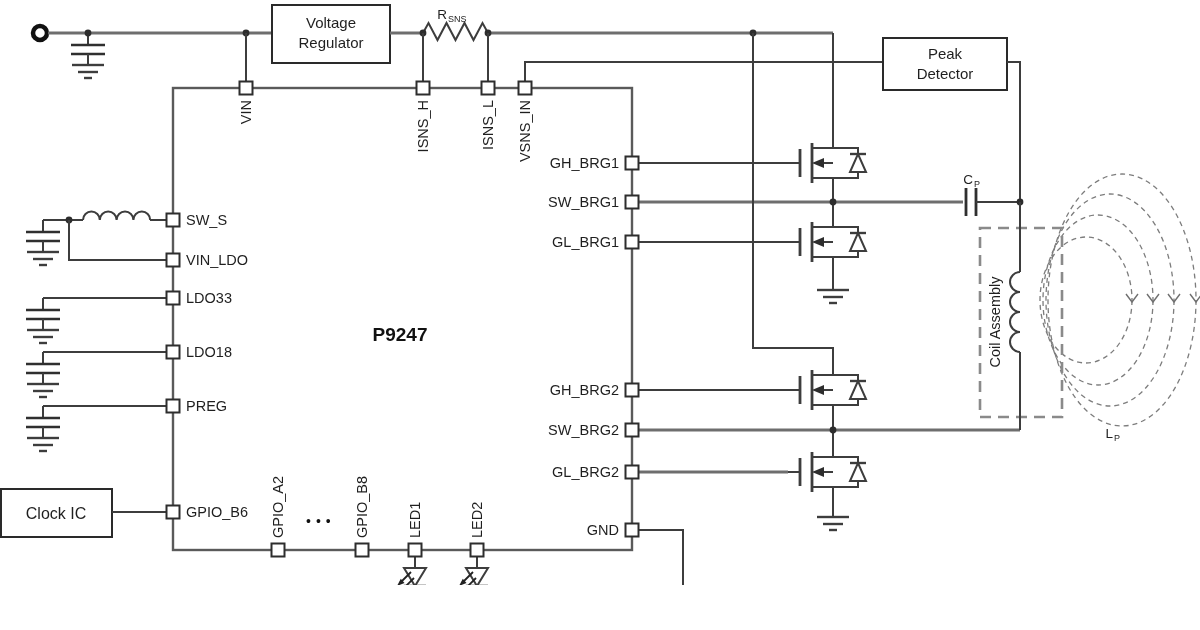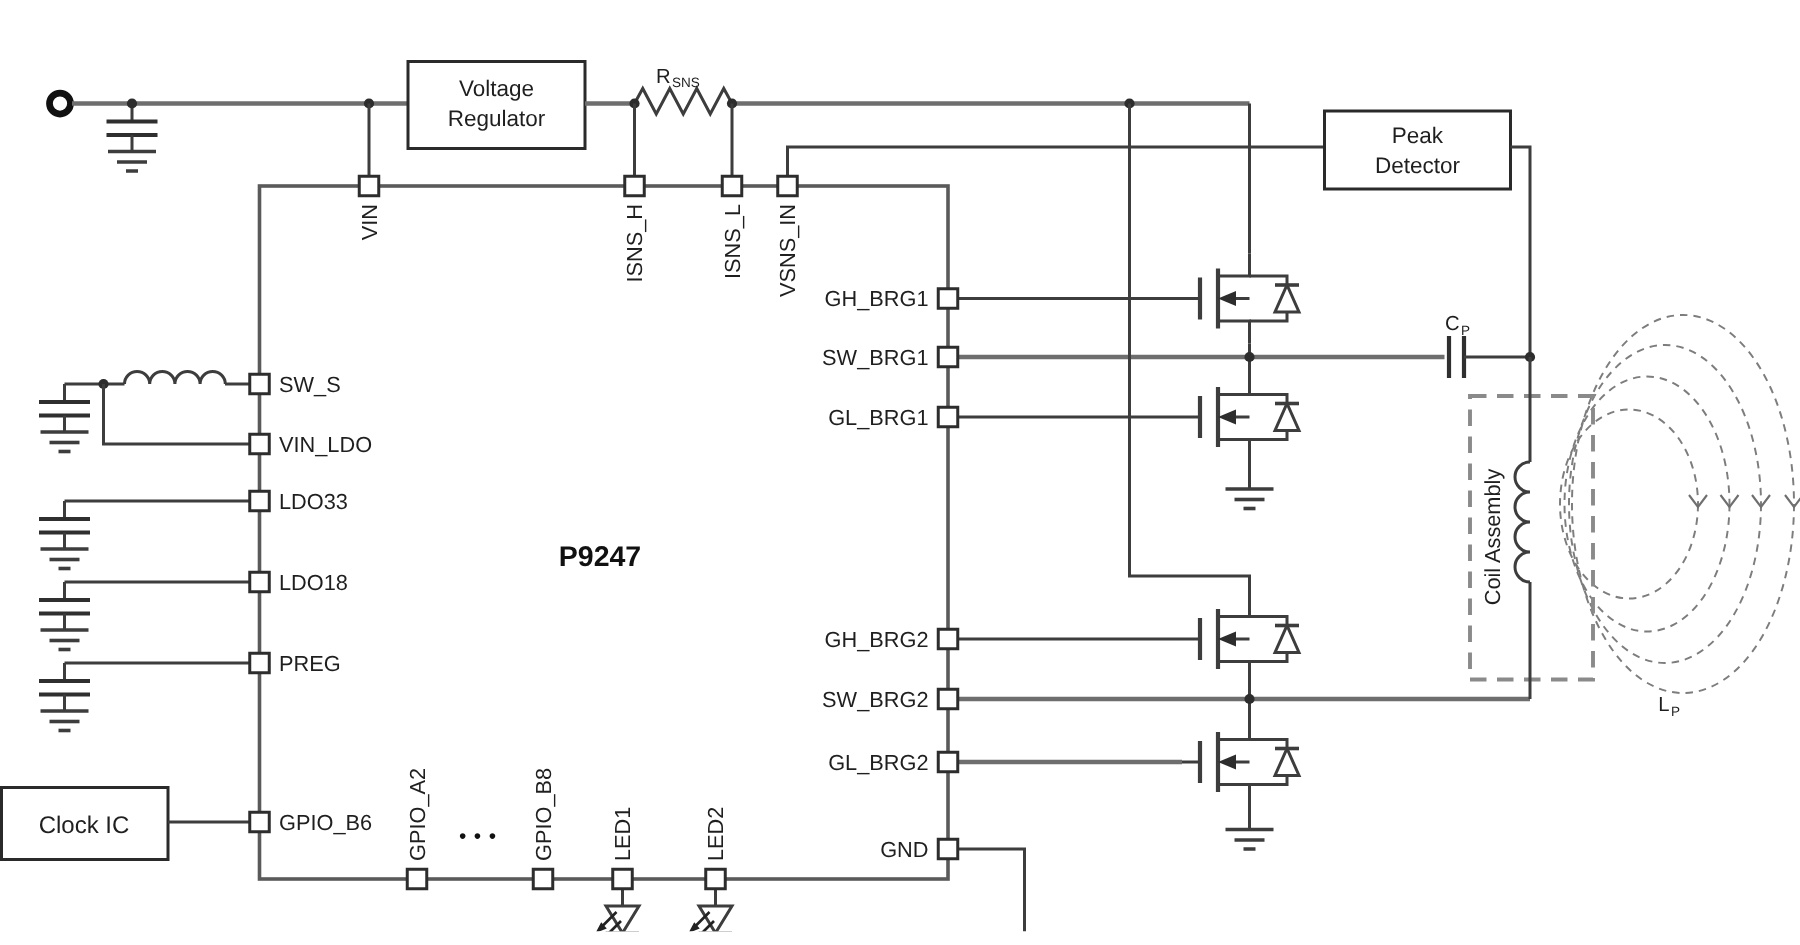--- a/index.html
+++ b/index.html
@@ -1,17 +1,17 @@
 <!DOCTYPE html>
 <html><head>
 <meta charset="utf-8">
 <style>
   html,body{margin:0;padding:0;background:#ffffff;}
   .stage{position:relative;width:1200px;height:585px;background:#ffffff;overflow:hidden;
-         font-family:"Liberation Sans", sans-serif;margin-top:36px;}
+         font-family:"Liberation Sans", sans-serif;}
   svg{display:block;}
   .wire{stroke:#3d3d3d;stroke-width:2;fill:none;}
   .wire-thick{stroke:#6e6e6e;stroke-width:3;fill:none;}
   .box{fill:#ffffff;stroke:#2a2a2a;stroke-width:2;}
   .icbox{fill:none;stroke:#5a5a5a;stroke-width:2.4;}
   .pin{fill:#ffffff;stroke:#2d2d2d;stroke-width:2;}
   .dot{fill:#2d2d2d;stroke:none;}
   .lbl{fill:#1f1f1f;font-size:14.5px;font-family:"Liberation Sans", sans-serif;}
   .blk{fill:#1f1f1f;font-size:15px;font-family:"Liberation Sans", sans-serif;text-anchor:middle;}
   .part{fill:#111111;font-size:19px;font-weight:bold;font-family:"Liberation Sans", sans-serif;text-anchor:middle;}

